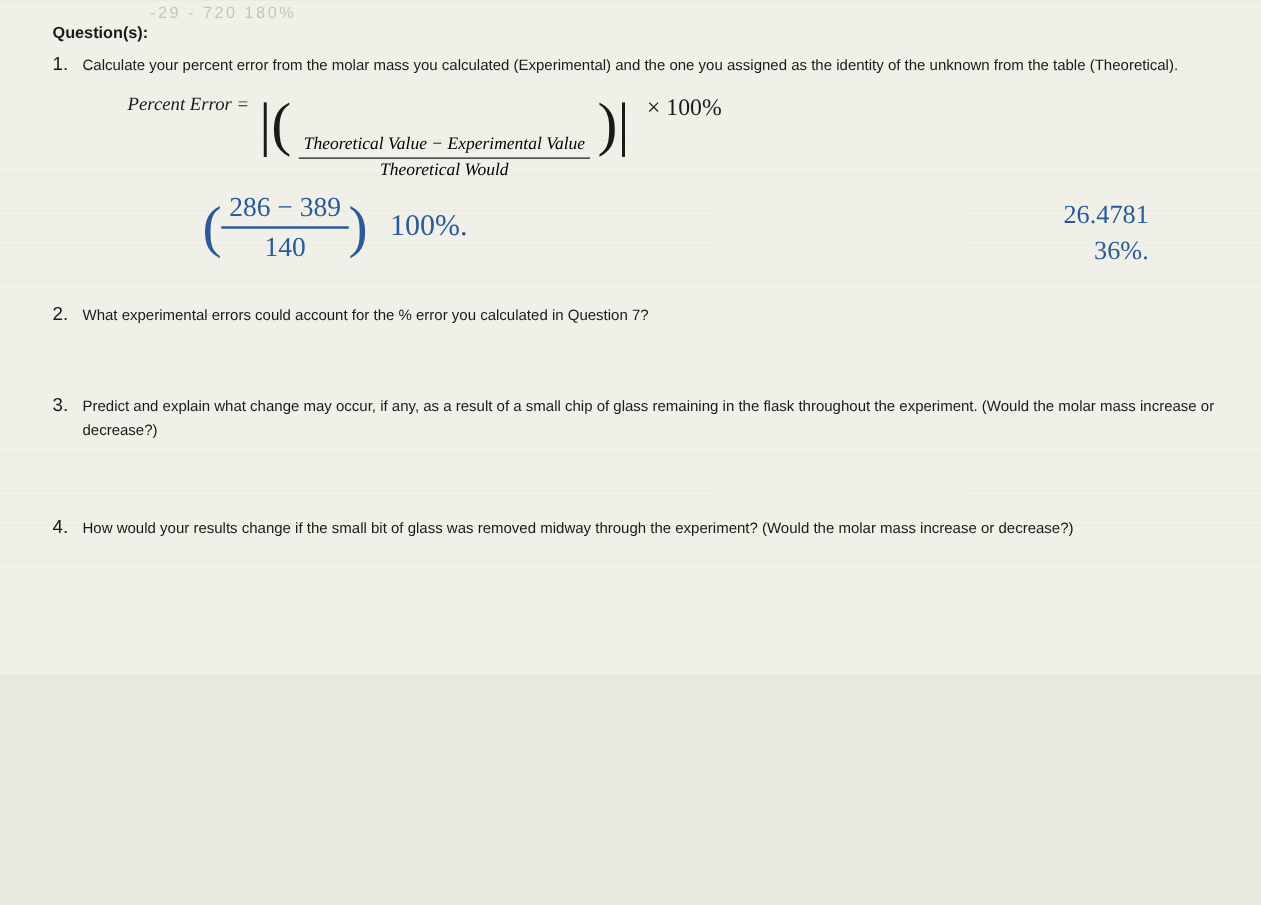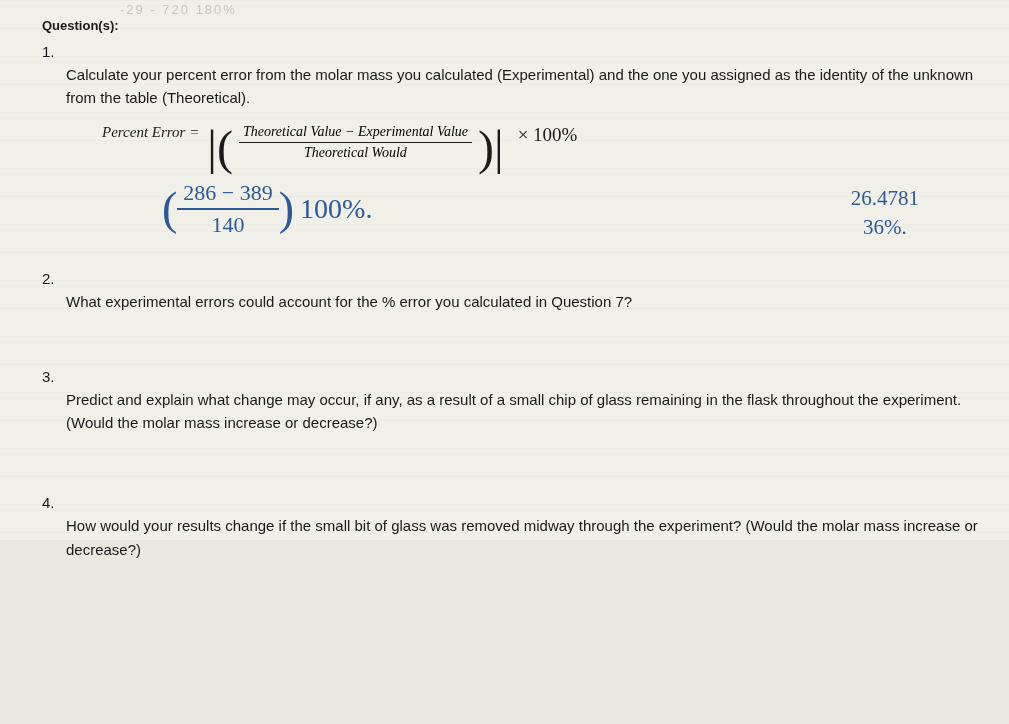--- a/index.html
+++ b/index.html
@@ -57,25 +57,24 @@
 
     .question-number {
       font-size: 15px;
       font-weight: normal;
       color: #1a1a1a;
       font-family: Arial, sans-serif;
       min-width: 18px;
     }
 
     .question-text {
-      font-size: 15px;
+      font-size: 12px;
       color: #1a1a1a;
       line-height: 1.55;
       font-family: Arial, sans-serif;
-      margin-top: 20px;
     }
 
     
     .formula-block {
       margin: 14px 0 8px 60px;
       display: flex;
       flex-direction: column;
       align-items: flex-start;
     }
 
@@ -119,20 +118,21 @@
       align-items: center;
       vertical-align: middle;
     }
 
     .fraction-numerator {
       border-bottom: 1.5px solid #1a1a1a;
       padding: 0 4px 2px 4px;
       font-size: 14px;
       font-style: italic;
       white-space: nowrap;
+      margin-top: 32px;
     }
 
     .fraction-denominator {
       padding: 2px 4px 0 4px;
       font-size: 14px;
       font-style: italic;
     }
 
     .multiply-100 {
       font-size: 19px;
@@ -178,32 +178,32 @@
 
     .hw-paren-right {
       font-size: 46px;
       color: #2a5a9a;
       font-family: 'Segoe Script', 'Comic Sans MS', cursive;
       line-height: 1;
       vertical-align: middle;
     }
 
     .hw-100pct {
-      font-size: 28px;
-      color: #2a5a9a;
-      font-family: 'Segoe Script', 'Comic Sans MS', cursive;
-      vertical-align: middle;
-      margin-left: 6px;
+      font-size: 24px;
+      color: #2a5a9a;
+      font-family: 'Segoe Script', 'Comic Sans MS', cursive;
+      vertical-align: middle;
+      margin-left: 18px;
     }
 
     .hw-result {
       position: absolute;
       top: 4px;
       right: 60px;
-      text-align: center;
+      text-align: right;
       font-family: 'Segoe Script', 'Comic Sans MS', cursive;
       color: #2a5a9a;
       font-size: 21px;
       line-height: 1.4;
     }
 
     .q2-block {
       margin-top: 10px;
     }
 

